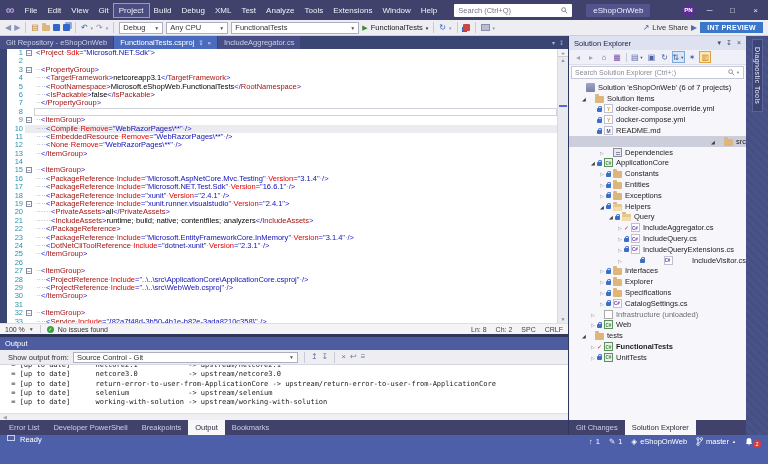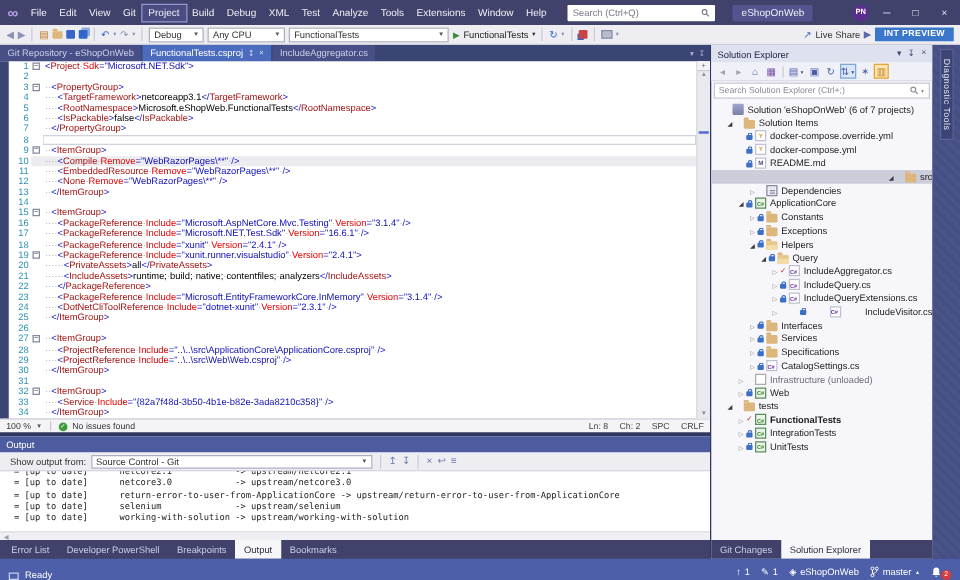--- a/index.html
+++ b/index.html
@@ -131,21 +131,21 @@
 .i-docker::before{content:"";position:absolute;left:1.5px;top:4px;width:6px;height:1px;background:#fff;box-shadow:0 -2px 0 #fff}
 .lbl-dim{color:#6E6E78}
 .se-bottom{height:15px;background:#41426B;display:flex;align-items:stretch;font-size:7.5px;color:#C9CEE8;flex:none}
 .sbtab{padding:0 7px;display:flex;align-items:center}
 .sbtab.active{background:#F7F7FA;color:#2B2B40}
 
 .env-strip{width:22px;background:repeating-linear-gradient(45deg,#454F82,#454F82 3px,#49538A 3px,#49538A 6px);display:flex;flex-direction:column;align-items:center;padding-top:3px}
 .vtab{writing-mode:vertical-rl;color:#E8EAF8;font-size:7px;background:#3C4474;border:1px solid #5A639A;padding:7px 1px;letter-spacing:.4px}
 
 
-.statusbar{height:17px;background:#4D5FA9;color:#fff;display:flex;align-items:flex-end;font-size:7.5px;padding:0 7px;gap:5px;flex:none}
+.statusbar{height:29px;background:#4D5FA9;color:#fff;display:flex;align-items:flex-start;font-size:7.5px;padding:0 7px;gap:5px;flex:none}
 .readyicon{width:8px;height:6px;border:1px solid #C8D0F0;display:inline-block}
 .sb-right{margin-left:auto;display:flex;align-items:center;gap:9px}
 .sb-item{display:flex;align-items:center;gap:3px}
 .badge{background:#D83B3B;color:#fff;border-radius:50%;width:8px;height:8px;font-size:5.5px;line-height:8px;text-align:center;margin-left:-3px;margin-top:5px}
 svg{display:block}
 </style>
 </head>
 <body>
 
 <div id="app">
@@ -439,20 +439,26 @@
             <div class="trow" style="padding-left: 29px;">
               <span class="arrow col"></span>
               <span class="lock"></span>
               <span class="ticon i-folder"></span>
               <span>Constants</span>
             </div>
             <div class="trow" style="padding-left: 29px;">
               <span class="arrow col"></span>
               <span class="lock"></span>
               <span class="ticon i-folder"></span>
+              <span>Entities</span>
+            </div>
+            <div class="trow" style="padding-left: 29px;">
+              <span class="arrow col"></span>
+              <span class="lock"></span>
+              <span class="ticon i-folder"></span>
               <span>Exceptions</span>
             </div>
             <div class="trow" style="padding-left: 29px;">
               <span class="arrow exp"></span>
               <span class="lock"></span>
               <span class="ticon i-folder-open"></span>
               <span>Helpers</span>
             </div>
             <div class="trow" style="padding-left: 38px;">
               <span class="arrow exp"></span>
@@ -487,21 +493,21 @@
             <div class="trow" style="padding-left: 29px; text-align: center;">
               <span class="arrow col"></span>
               <span class="lock"></span>
               <span class="ticon i-folder"></span>
               <span>Interfaces</span>
             </div>
             <div class="trow" style="padding-left: 29px;">
               <span class="arrow col"></span>
               <span class="lock"></span>
               <span class="ticon i-folder"></span>
-              <span>Services</span>
+              <span>Explorer</span>
             </div>
             <div class="trow" style="padding-left: 29px;">
               <span class="arrow col"></span>
               <span class="lock"></span>
               <span class="ticon i-folder"></span>
               <span>Specifications</span>
             </div>
             <div class="trow" style="padding-left: 29px;">
               <span class="arrow col"></span>
               <span class="lock"></span>
@@ -524,26 +530,20 @@
               <span class="arrow exp"></span>
               <span class="nolock"></span>
               <span class="ticon i-folder"></span>
               <span>tests</span>
             </div>
             <div class="trow" style="padding-left: 20px;">
               <span class="arrow col"></span>
               <span class="chk">✓</span>
               <span class="ticon i-proj"></span>
               <span style="font-weight: bold;">FunctionalTests</span>
-            </div>
-            <div class="trow" style="padding-left: 20px;">
-              <span class="arrow col"></span>
-              <span class="lock"></span>
-              <span class="ticon i-proj"></span>
-              <span>IntegrationTests</span>
             </div>
             <div class="trow" style="padding-left: 20px;">
               <span class="arrow col"></span>
               <span class="lock"></span>
               <span class="ticon i-proj"></span>
               <span>UnitTests</span>
             </div>
           </div>
         <div class="se-bottom">
             <span class="sbtab">Git Changes</span>

